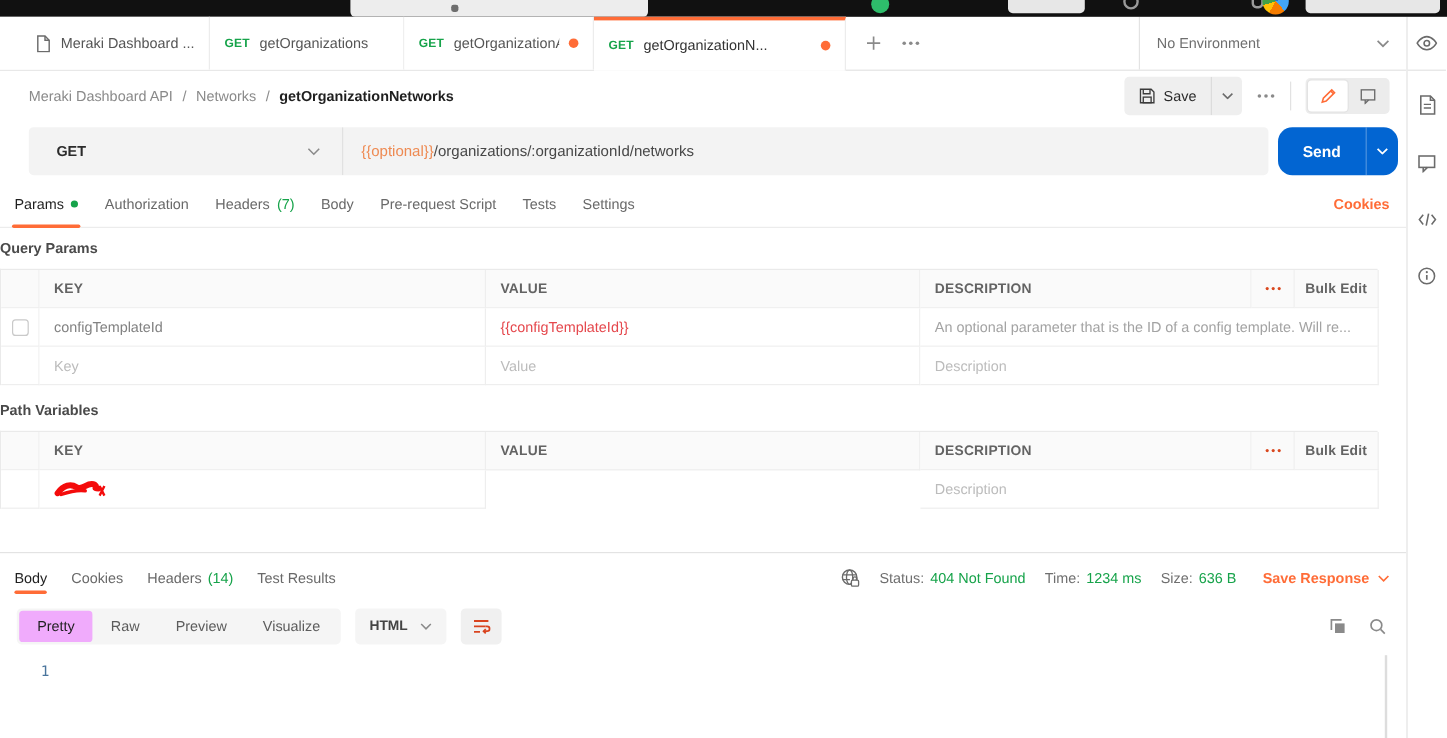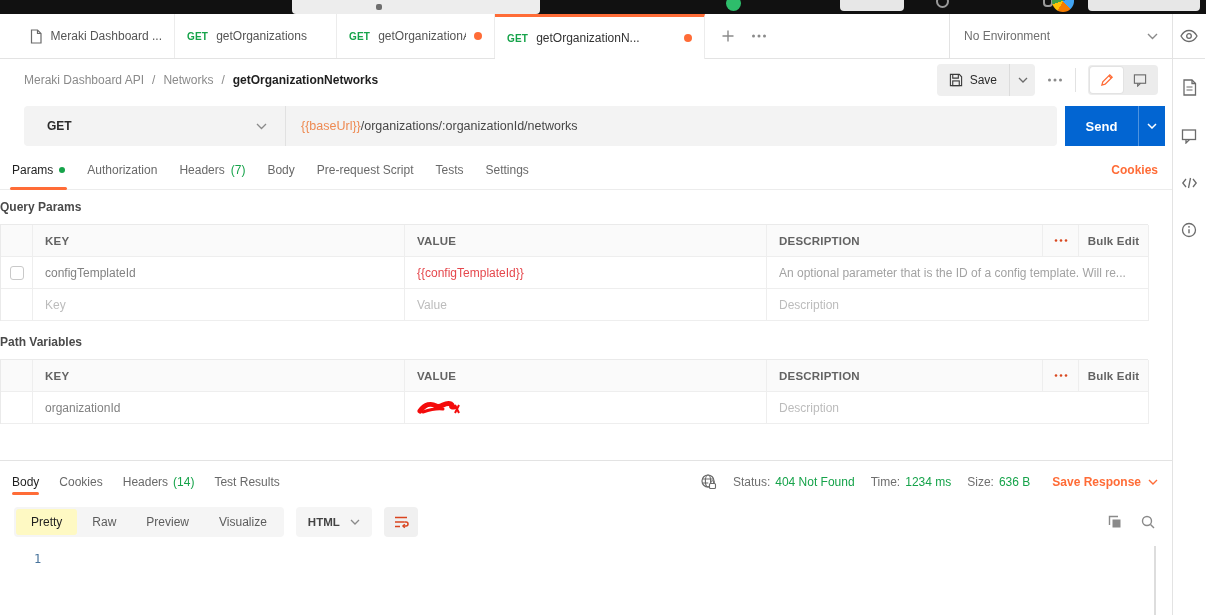--- a/index.html
+++ b/index.html
@@ -48,21 +48,21 @@
   .edit-seg { width:33px; height:26px; display:flex; align-items:center; justify-content:center; border-radius:3px; cursor:pointer; }
   .edit-seg.active { background:#fff; box-shadow:0 0 0 1px #e3e3e3; }
 
   
   .urlrow { height:50px; flex:none; display:flex; align-items:center; padding:0 7px 0 24px; gap:8px; }
   .urlbar { flex:1; display:flex; height:40px; background:#f3f3f3; border-radius:4px; overflow:hidden; }
   .method-box { width:262px; flex:none; display:flex; align-items:center; justify-content:space-between;
     padding:0 18px 0 23px; border-right:1px solid #e1e1e1; font-size:12px; font-weight:700; color:#2b2b2b; cursor:pointer; }
   .url-input { flex:1; display:flex; align-items:center; padding:0 15px; font-size:12.5px; color:#474747; white-space:nowrap; overflow:hidden; }
   .var-ok { color:#ee8a52; }
-  .send-btn { width:100px; height:40px; flex:none; background:#0265d2; border-radius:0; display:flex; overflow:hidden; cursor:pointer; }
+  .send-btn { width:100px; height:40px; flex:none; background:#0265d2; border-radius:12px; display:flex; overflow:hidden; cursor:pointer; }
   .send-main { flex:1; display:flex; align-items:center; justify-content:center; color:#fff; font-size:13px; font-weight:700; }
   .send-caret { width:27px; border-left:1px solid rgba(255,255,255,.3); display:flex; align-items:center; justify-content:center; }
 
   
   .reqtabs { height:39px; flex:none; display:flex; align-items:center; gap:22px; padding:0 14px 0 12px;
     border-bottom:1px solid #ececec; font-size:12px; color:#696969; }
   .reqtab { position:relative; height:100%; display:flex; align-items:center; gap:6px; cursor:pointer; white-space:nowrap; }
   .reqtab.active { color:#1f1f1f; }
   .reqtab.active .underline { position:absolute; left:-2px; right:-2px; bottom:-1px; height:3px; background:#ff6c37; border-radius:2px; }
   .dot-green { width:6px; height:6px; border-radius:50%; background:#16a34a; flex:none; }
@@ -96,21 +96,21 @@
   .resptab.active .underline { position:absolute; left:0; right:0; bottom:7px; height:3px; background:#ff6c37; border-radius:2px; }
   .resp-meta { margin-left:auto; display:flex; align-items:center; gap:16px; }
   .meta-pair { display:flex; gap:5px; white-space:nowrap;align-items:center; }
   .meta-label { color:#6f6f6f; }
   .meta-val { color:#16a34a; }
   .save-response { display:flex; align-items:center; gap:7px; color:#ff6c37; font-weight:700; cursor:pointer; margin-left:6px; }
 
   .viewbar { height:40px; flex:none; display:flex; align-items:center; gap:12px; padding:0 16px 0 14px; }
   .seg { display:flex; background:#f5f5f5; border-radius:4px; padding:2px; height:30px; }
   .seg-btn { padding:0 15px; display:flex; align-items:center; font-size:12px; color:#5c5c5c; border-radius:3px; cursor:pointer; }
-  .seg-btn.active { background:#fef9c3; color:#1f1f1f; }
+  .seg-btn.active { background:#f0abfc; color:#1f1f1f; }
   .fmt { height:30px; background:#f5f5f5; border-radius:4px; display:flex; align-items:center; gap:10px; padding:0 12px;
     font-size:11.5px; font-weight:700; color:#444; cursor:pointer; }
   .wrap-btn { width:34px; height:30px; background:#f0f0f0; border-radius:4px; display:flex; align-items:center; justify-content:center; cursor:pointer; }
   .view-actions { margin-left:auto; display:flex; align-items:center; gap:17px; }
 
   .code { flex:1; position:relative; padding:10px 0 0 34px; font-family:"DejaVu Sans Mono", monospace; font-size:12px; color:#49749c; min-height:0; }
   .code-scrollbar { position:absolute; right:16px; top:4px; bottom:0; width:2px; background:#ddd; }
 
   
   .rail { width:33px; flex:none; border-left:1px solid #e3e3e3; background:#fff; display:flex; flex-direction:column; align-items:center; }
@@ -235,21 +235,21 @@
 
       <div class="urlrow">
         <div class="urlbar">
           <div class="method-box">
             <span>GET</span>
             <svg width="11" height="7" viewBox="0 0 11 7">
               <path d="M1 1l4.5 4.5L10 1" stroke="#8a8a8a" stroke-width="1.3" fill="none"></path>
             </svg>
           </div>
           <div class="url-input">
-            <span class="var-ok">{{baseUrl}}</span>
+            <span class="var-ok">{{optional}}</span>
               <span>/organizations/:organizationId/networks</span>
           </div>
         </div>
         <div class="send-btn">
           <span class="send-main">Send</span>
           <span class="send-caret">
             <svg width="10" height="6" viewBox="0 0 10 6">
               <path d="M1 1l4 4 4-4" stroke="#fff" stroke-width="1.5" fill="none"></path>
             </svg>
           </span>
@@ -324,21 +324,20 @@
           <div class="pc hdr ctr">
             <svg width="14" height="5" viewBox="0 0 14 5">
               <circle cx="2" cy="2.5" r="1.3" fill="#d9481f"></circle>
                 <circle cx="7" cy="2.5" r="1.3" fill="#d9481f"></circle>
                 <circle cx="12" cy="2.5" r="1.3" fill="#d9481f"></circle>
             </svg>
           </div>
           <div class="pc hdr ctr bulk-edit">Bulk Edit</div>
 
           <div class="pc ctr"></div>
-          <div class="pc key-filled">organizationId</div>
           <div class="pc">
             <svg width="46" height="18" viewBox="0 0 46 18">
               <path d="M3 12c5-7 11-8 16-5s9-5 15-2c3 2-2 3 3 3" stroke="#f40b0b" stroke-width="5" fill="none" stroke-linecap="round"></path>
               <path d="M6 13c6-2 13-4 20-3" stroke="#f40b0b" stroke-width="3" fill="none" stroke-linecap="round"></path>
               <path d="M38 6l4 8M42 6l-4 8" stroke="#f40b0b" stroke-width="2" fill="none"></path>
             </svg>
           </div>
           <div class="pc ph span-desc">Description</div>
         </div>
       </div>

